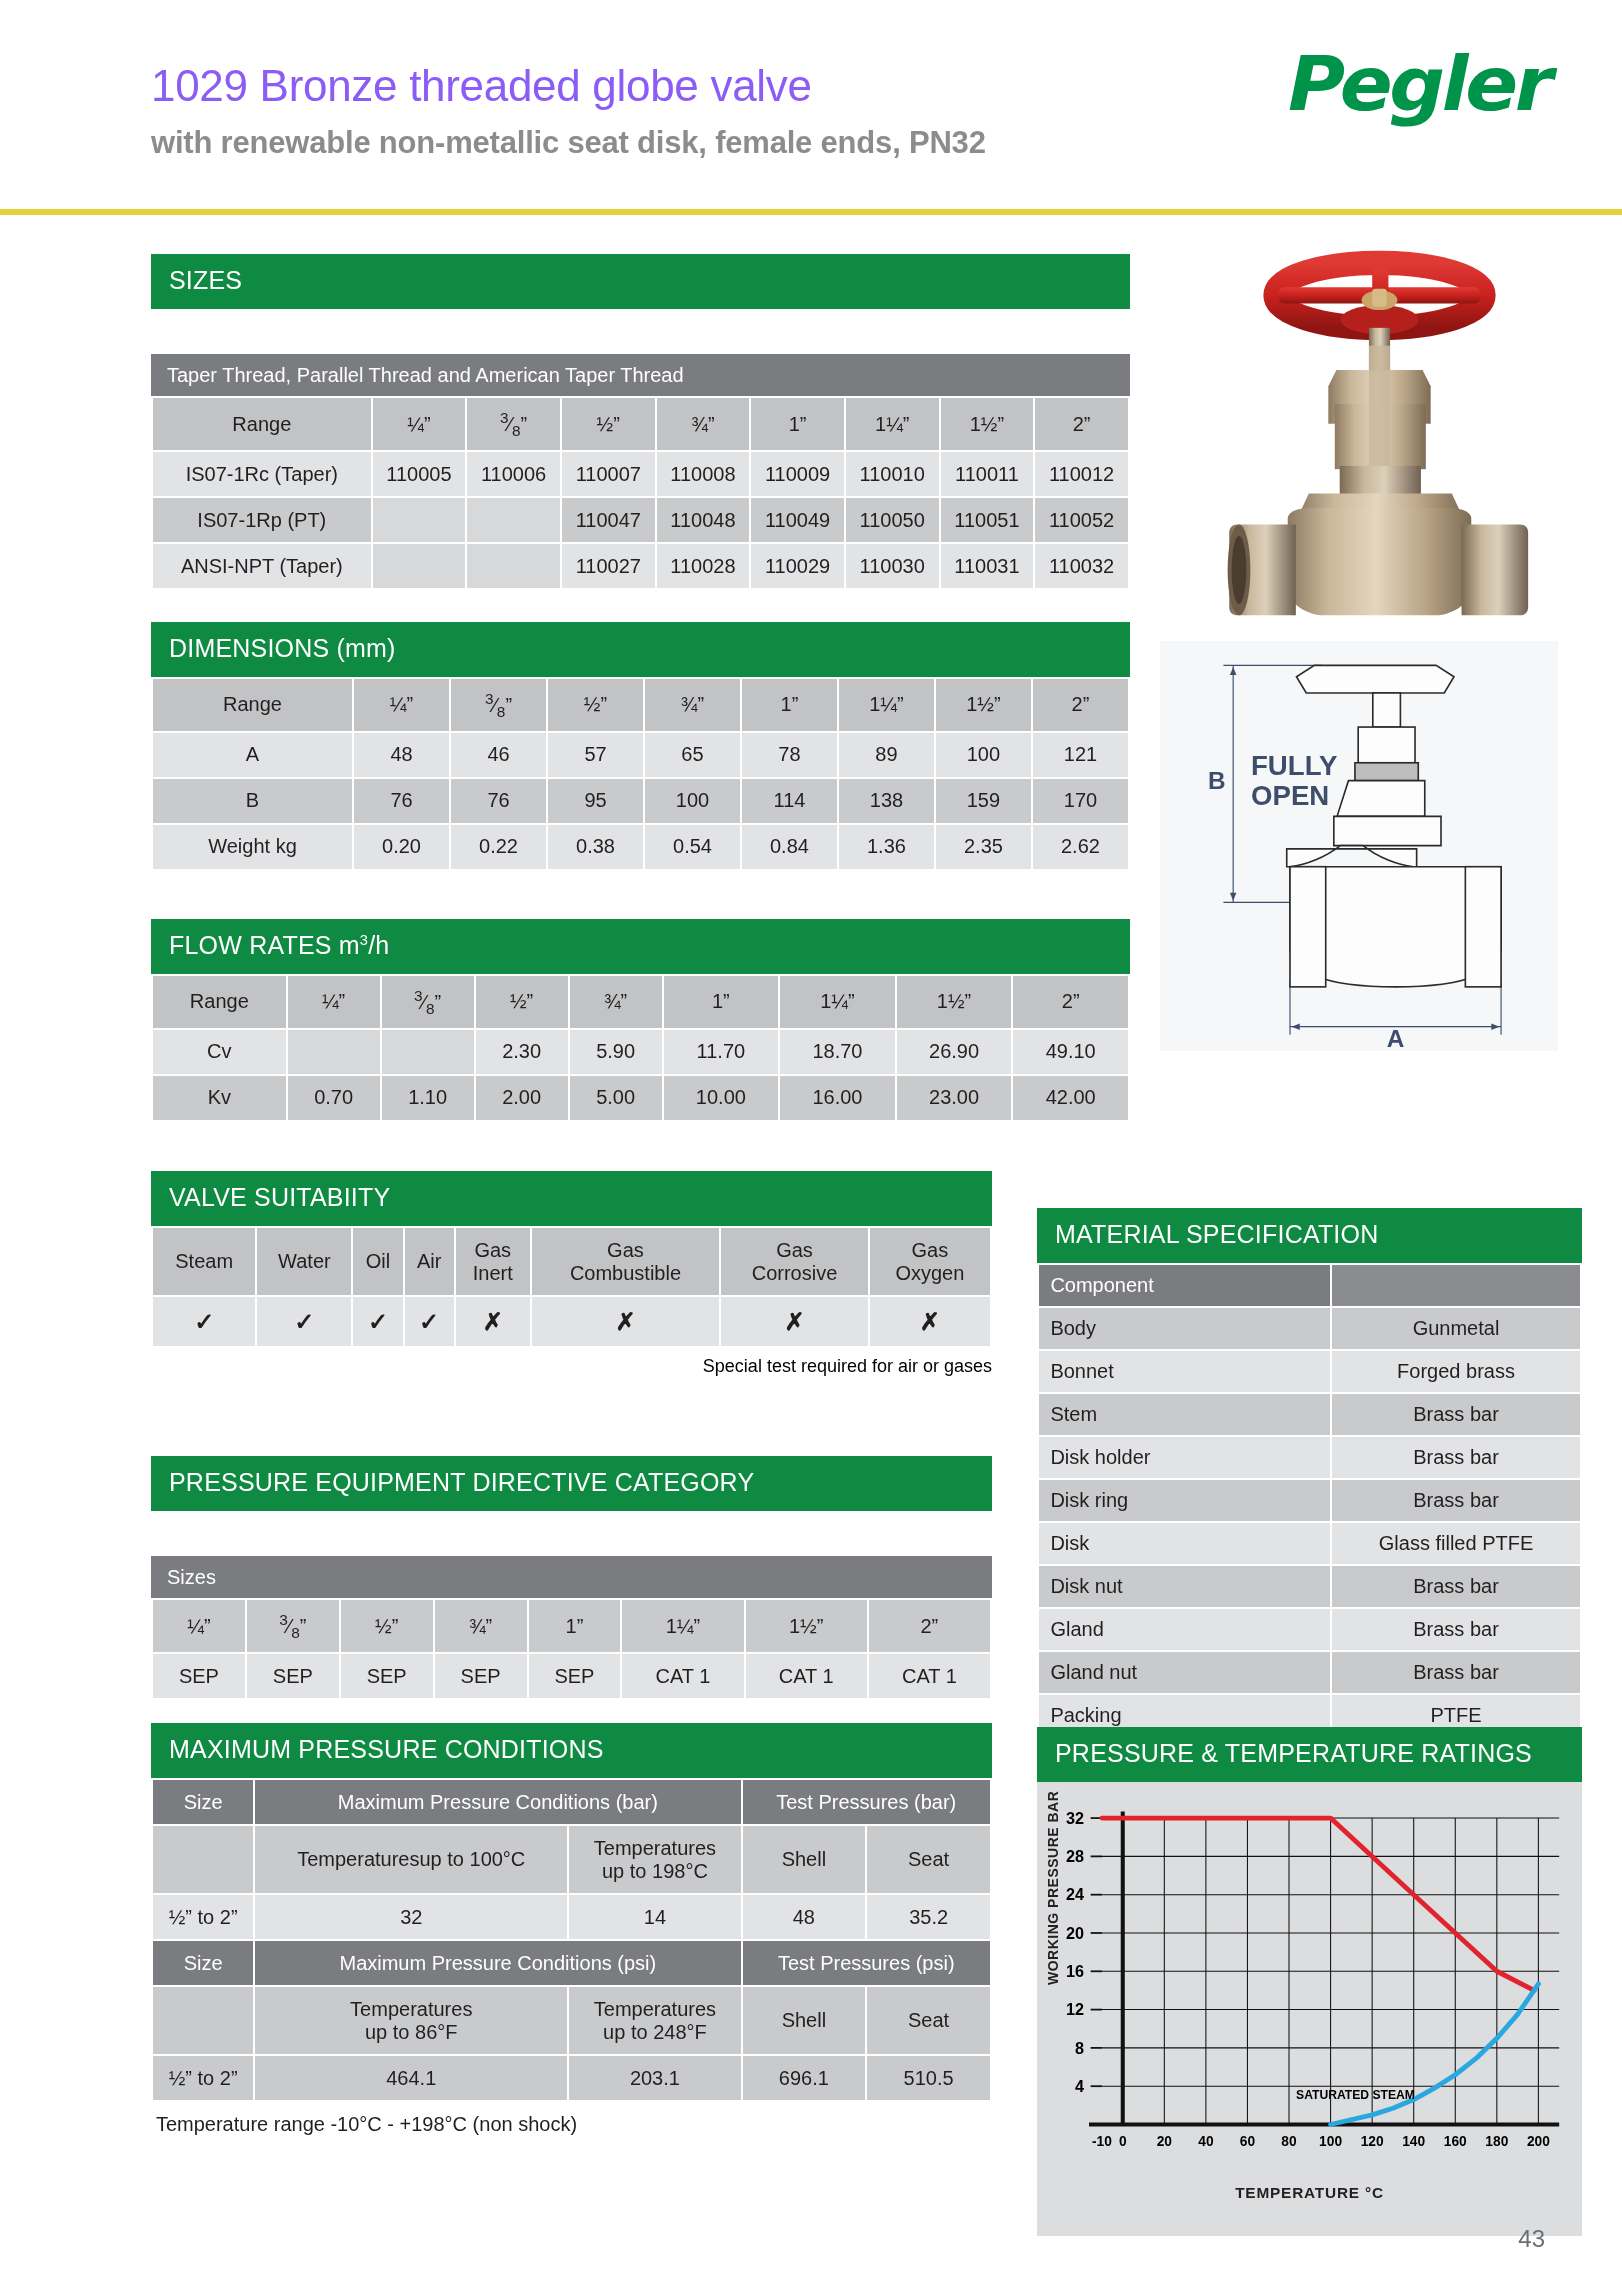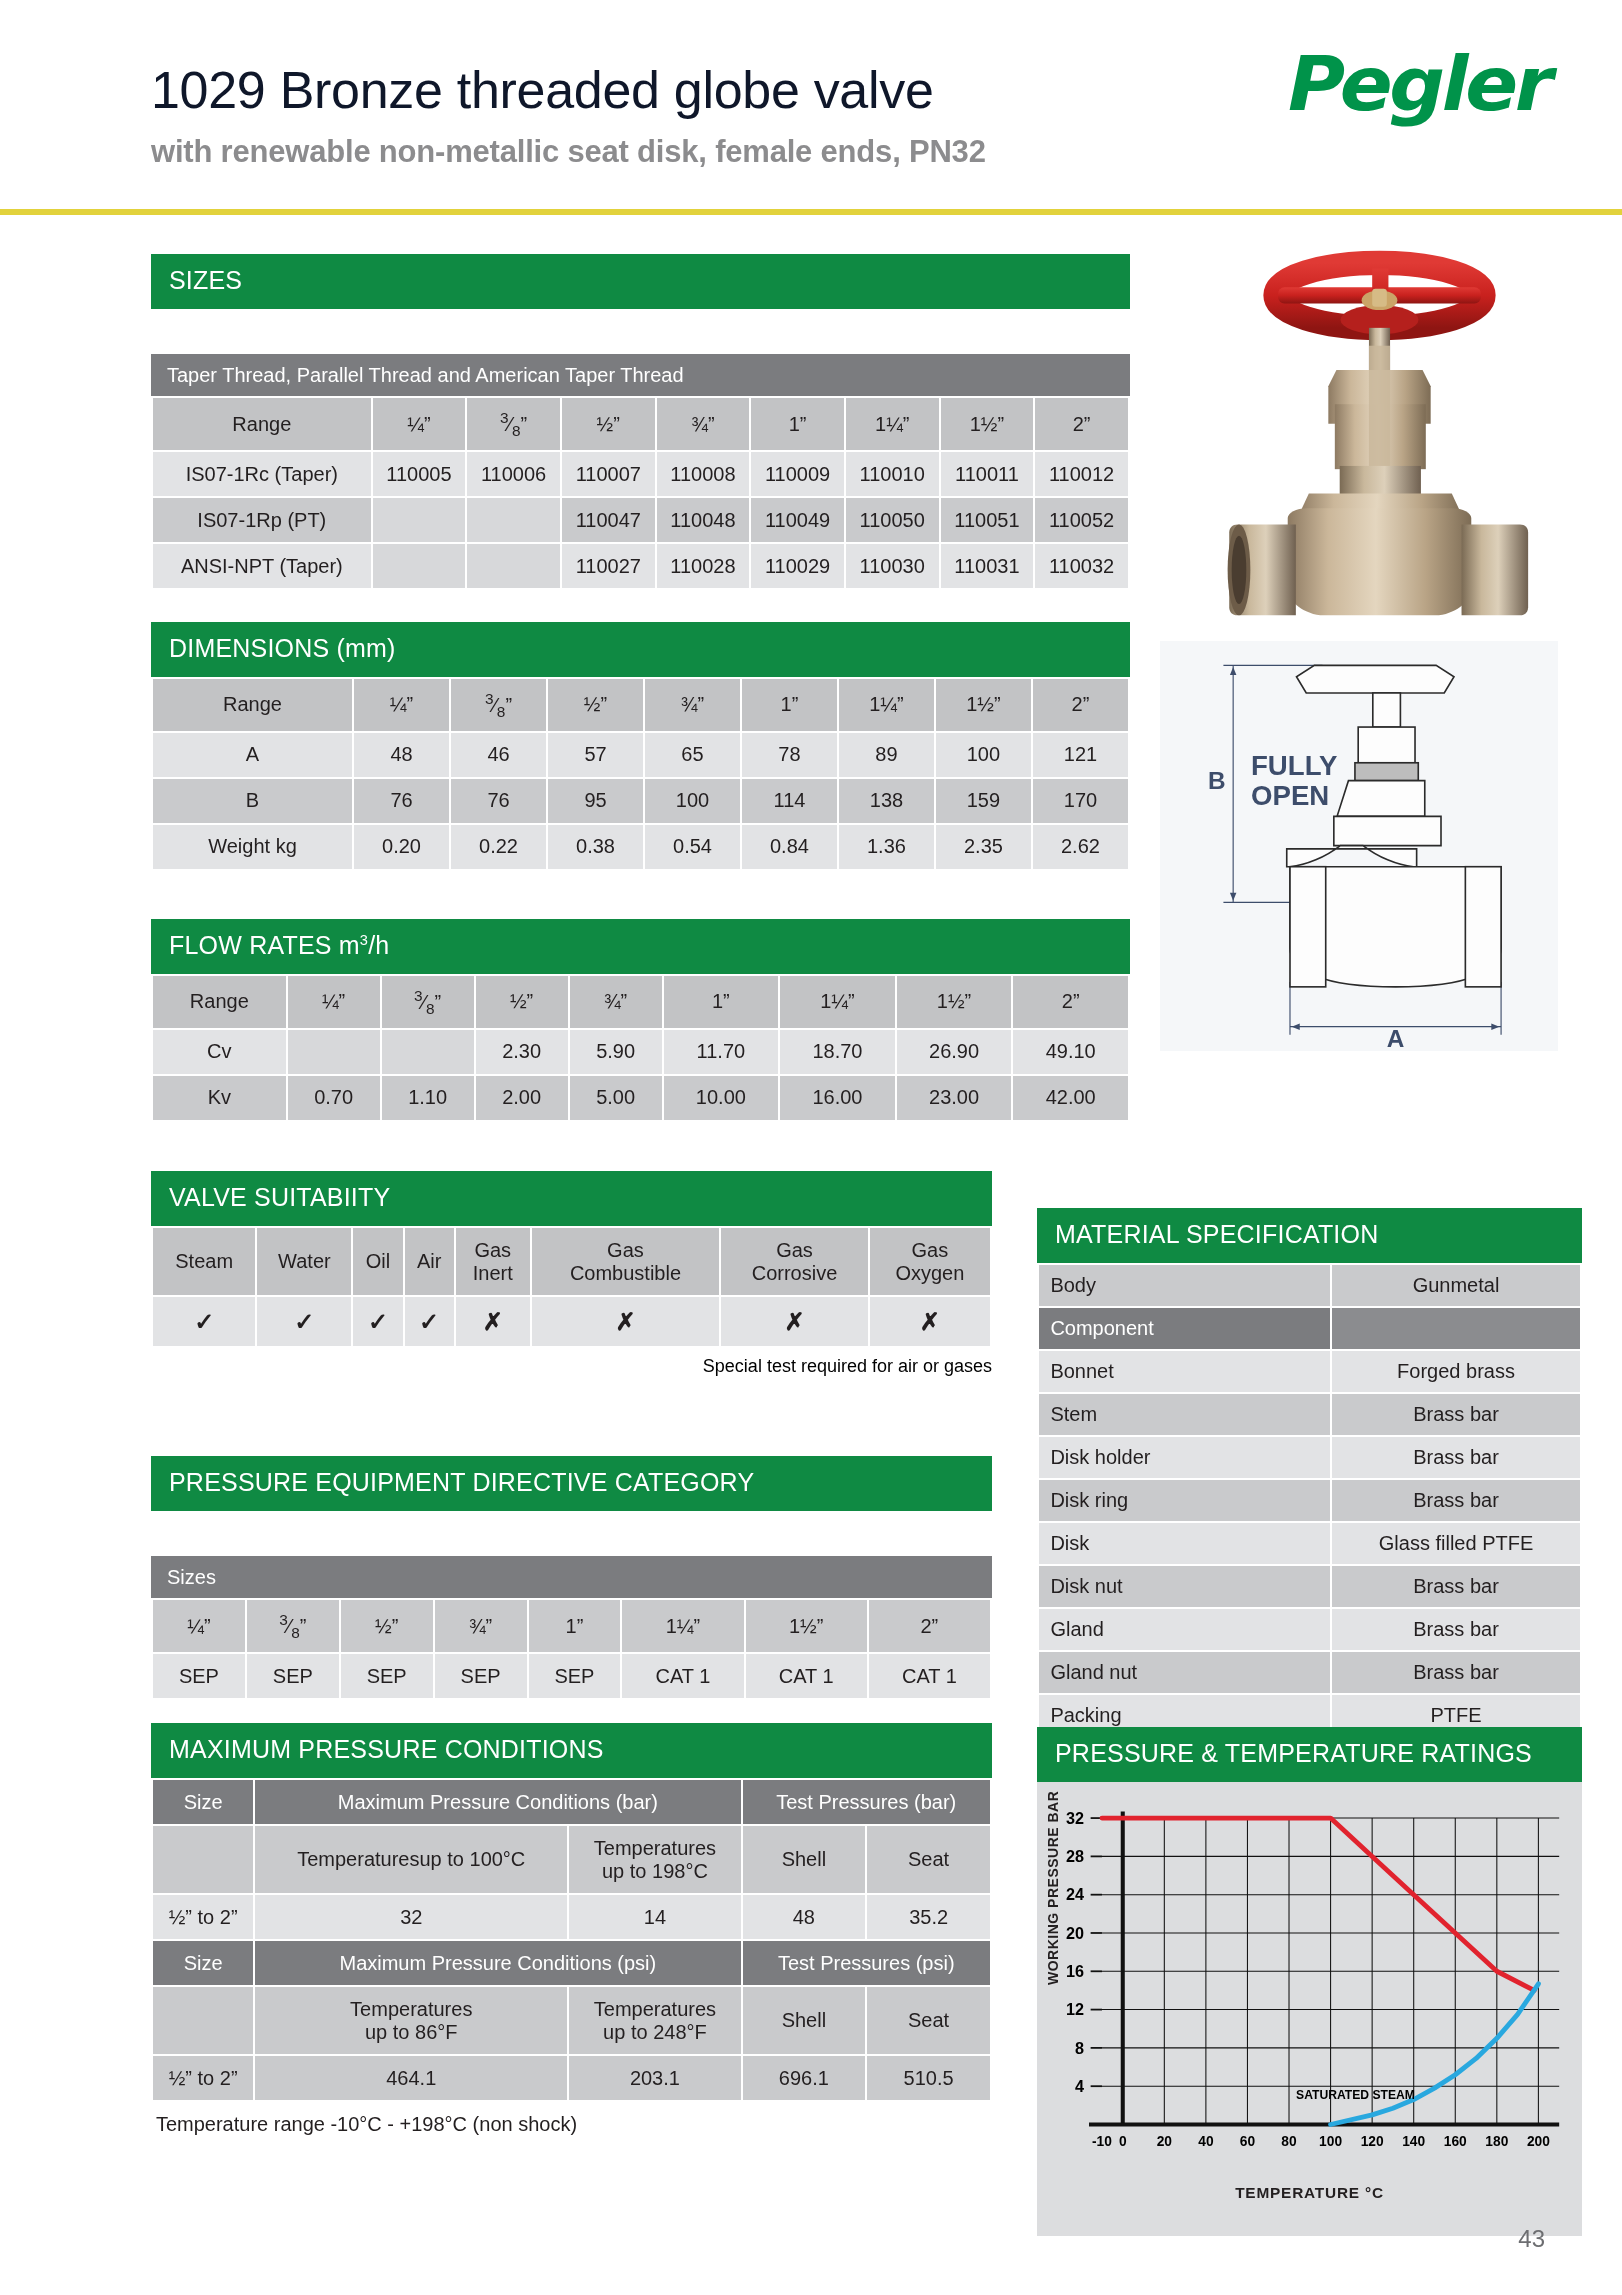--- a/index.html
+++ b/index.html
@@ -8,21 +8,21 @@
     width:1623px; height:2295px; position:relative;
     font-family:"Liberation Sans", sans-serif;
     color:#231f20;
   }
   .page { position:absolute; inset:0; }
 
   
   #header { position:absolute; left:0; top:0; width:1623px; height:213px; }
   #title-block { position:absolute; left:151px; top:63px; }
   #product-title {
-    font-size:52px; font-weight:400; color:#0f172a; letter-spacing:-0.3px;
+    font-size:44px; font-weight:400; color:#8b5cf6; letter-spacing:-0.3px;
     line-height:1.05; white-space:nowrap;
   }
   #product-subtitle {
     font-size:31px; font-weight:700; color:#8c8c8e; letter-spacing:-0.2px;
     margin-top:16px; white-space:nowrap;
   }
   #brand-logo {
     position:absolute; right:78px; top:47px;
     font-size:75px; font-weight:bold; font-style:italic;
     color:#00934a; letter-spacing:-3.2px; line-height:1;
@@ -472,26 +472,26 @@
         </tbody>
       </table>
     <div id="temp-note">Temperature range -10°C - +198°C (non shock)</div>
   </div>
 
   <div class="block" id="material-block">
     <div class="green-head">MATERIAL SPECIFICATION</div>
     <table class="mat">
         <tbody id="material-body">
           <tr>
+            <td class="c-grey comp">Component</td>
+            <td class="c-grey2 val"></td>
+          </tr>
+          <tr>
             <td class="c-mid comp">Body</td>
             <td class="c-mid val">Gunmetal</td>
-          </tr>
-          <tr>
-            <td class="c-grey comp">Component</td>
-            <td class="c-grey2 val"></td>
           </tr>
           <tr>
             <td class="c-lite comp">Bonnet</td>
             <td class="c-lite val">Forged brass</td>
           </tr>
           <tr>
             <td class="c-mid comp">Stem</td>
             <td class="c-mid val">Brass bar</td>
           </tr>
           <tr>

